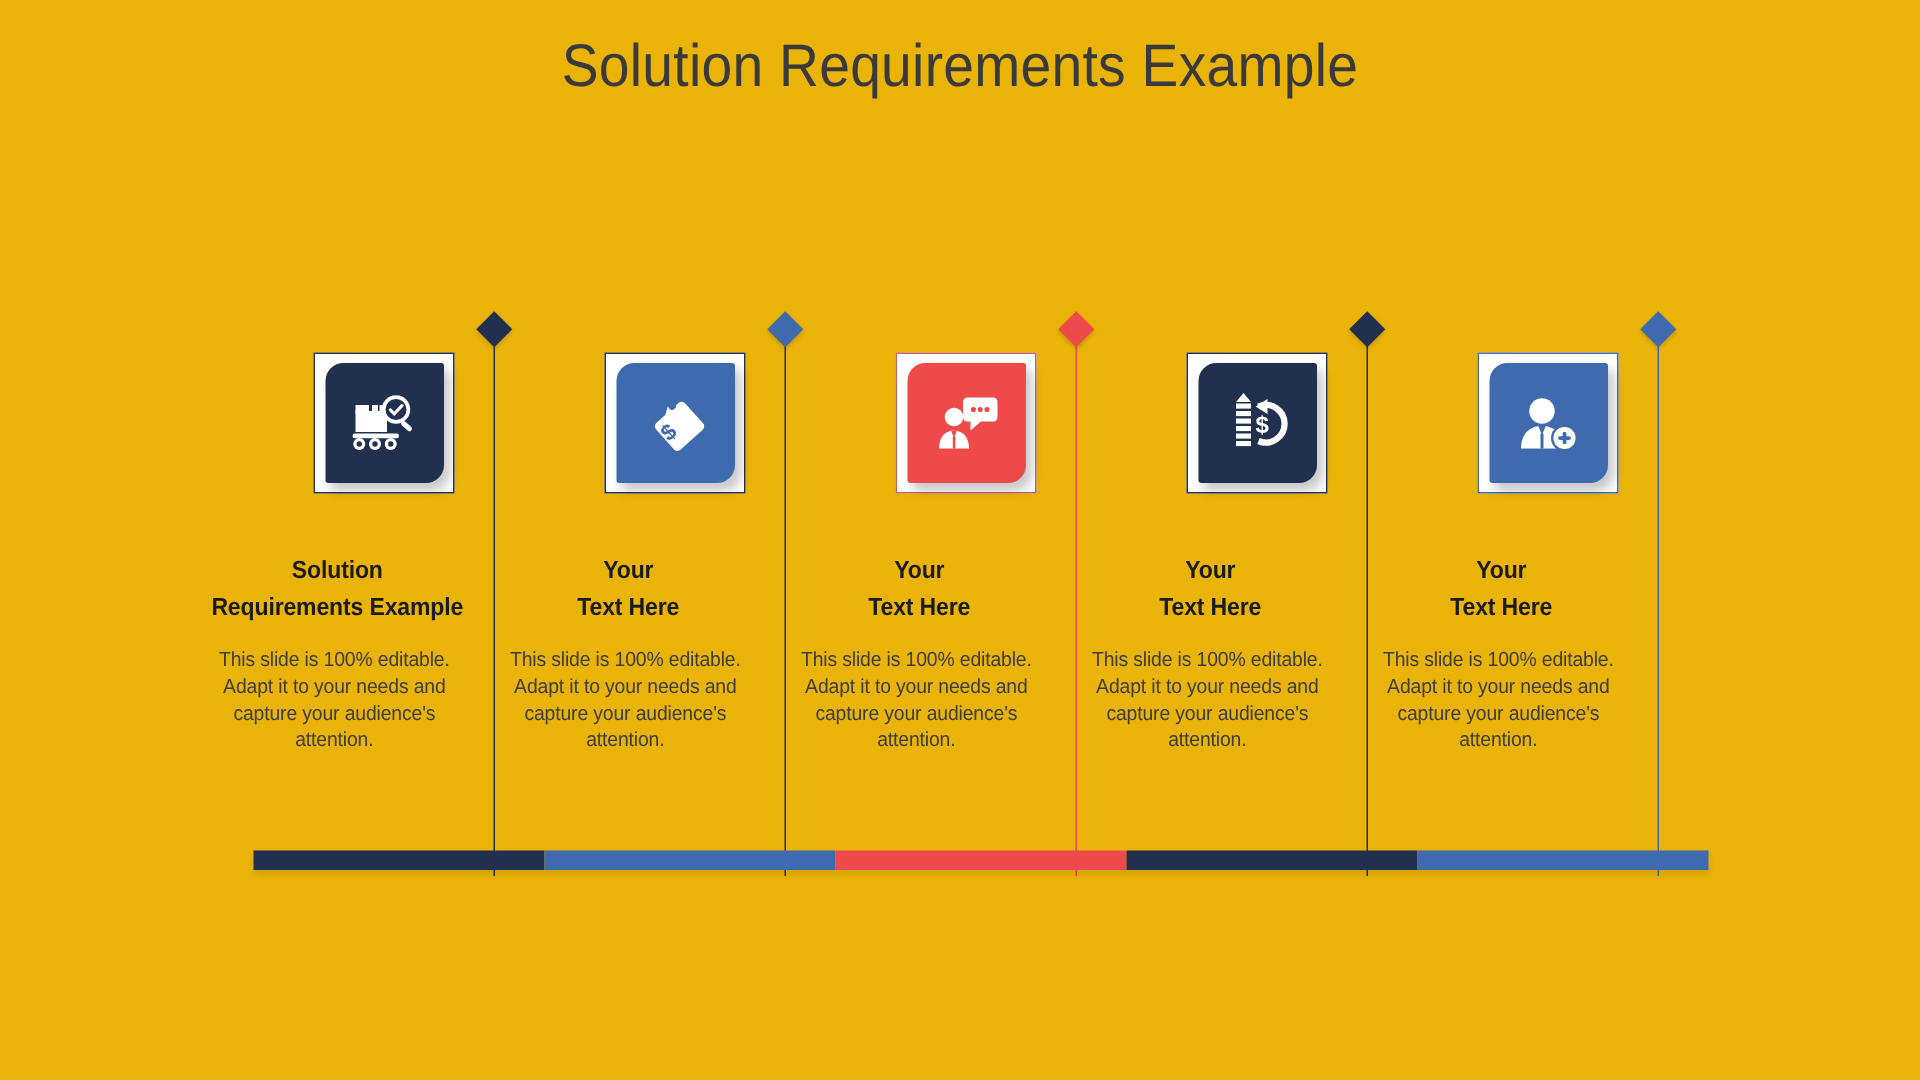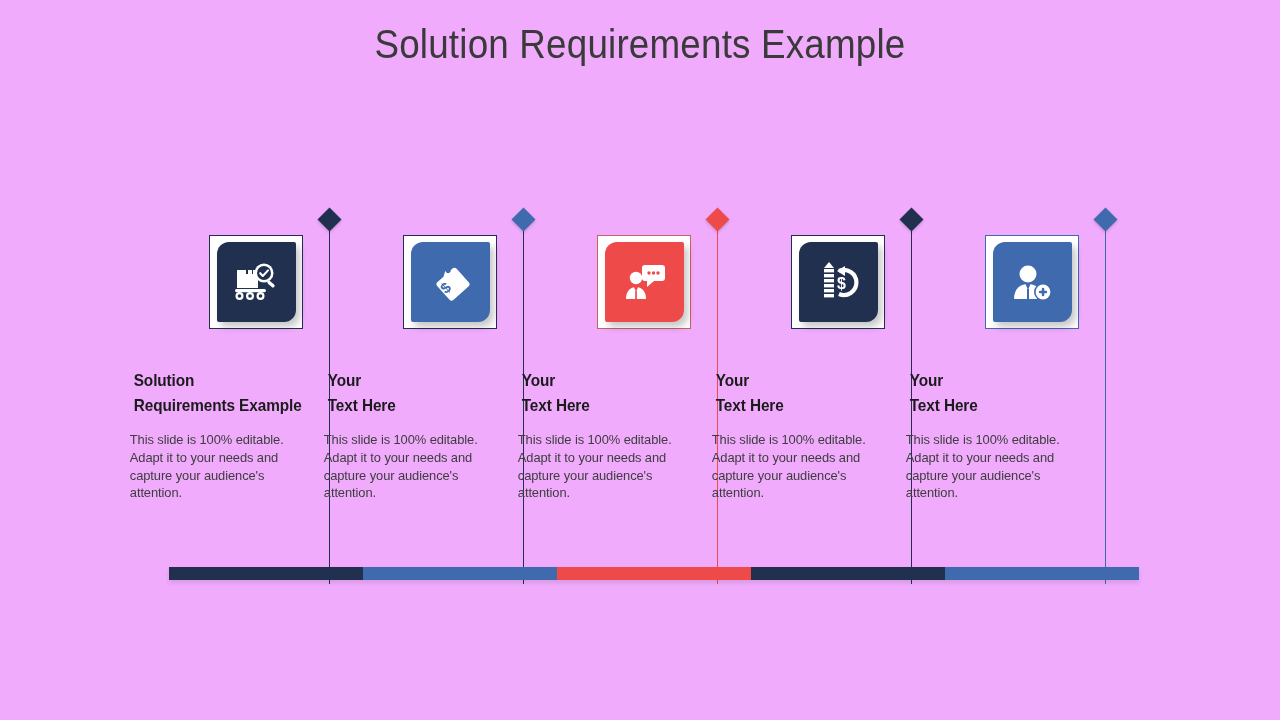--- a/index.html
+++ b/index.html
@@ -9,21 +9,21 @@
     background: #ffffff;
   }
   body {
     font-family: "Liberation Sans", sans-serif;
     -webkit-font-smoothing: antialiased;
   }
   .slide {
     position: relative;
     width: 1280px;
     height: 720px;
-    background: #f0abfc;
+    background: #eab308;
     overflow: hidden;
   }
 
   
   .slide-title {
     position: absolute;
     left: 0;
     top: 22px;
     width: 1280px;
     text-align: center;
@@ -98,21 +98,21 @@
     justify-content: center;
   }
   .icon-tile svg { display: block; }
 
   
   .col-text {
     position: absolute;
     top: 163px;
     right: 14px;
     width: 196px;
-    text-align: left;
+    text-align: center;
   }
   .col-heading {
     font-size: 16.5px;
     font-weight: bold;
     color: #1b1b1b;
     line-height: 25px;
     letter-spacing: -0.1px;
     white-space: pre-line;
     transform: scaleX(0.93);
     transform-origin: right center;

